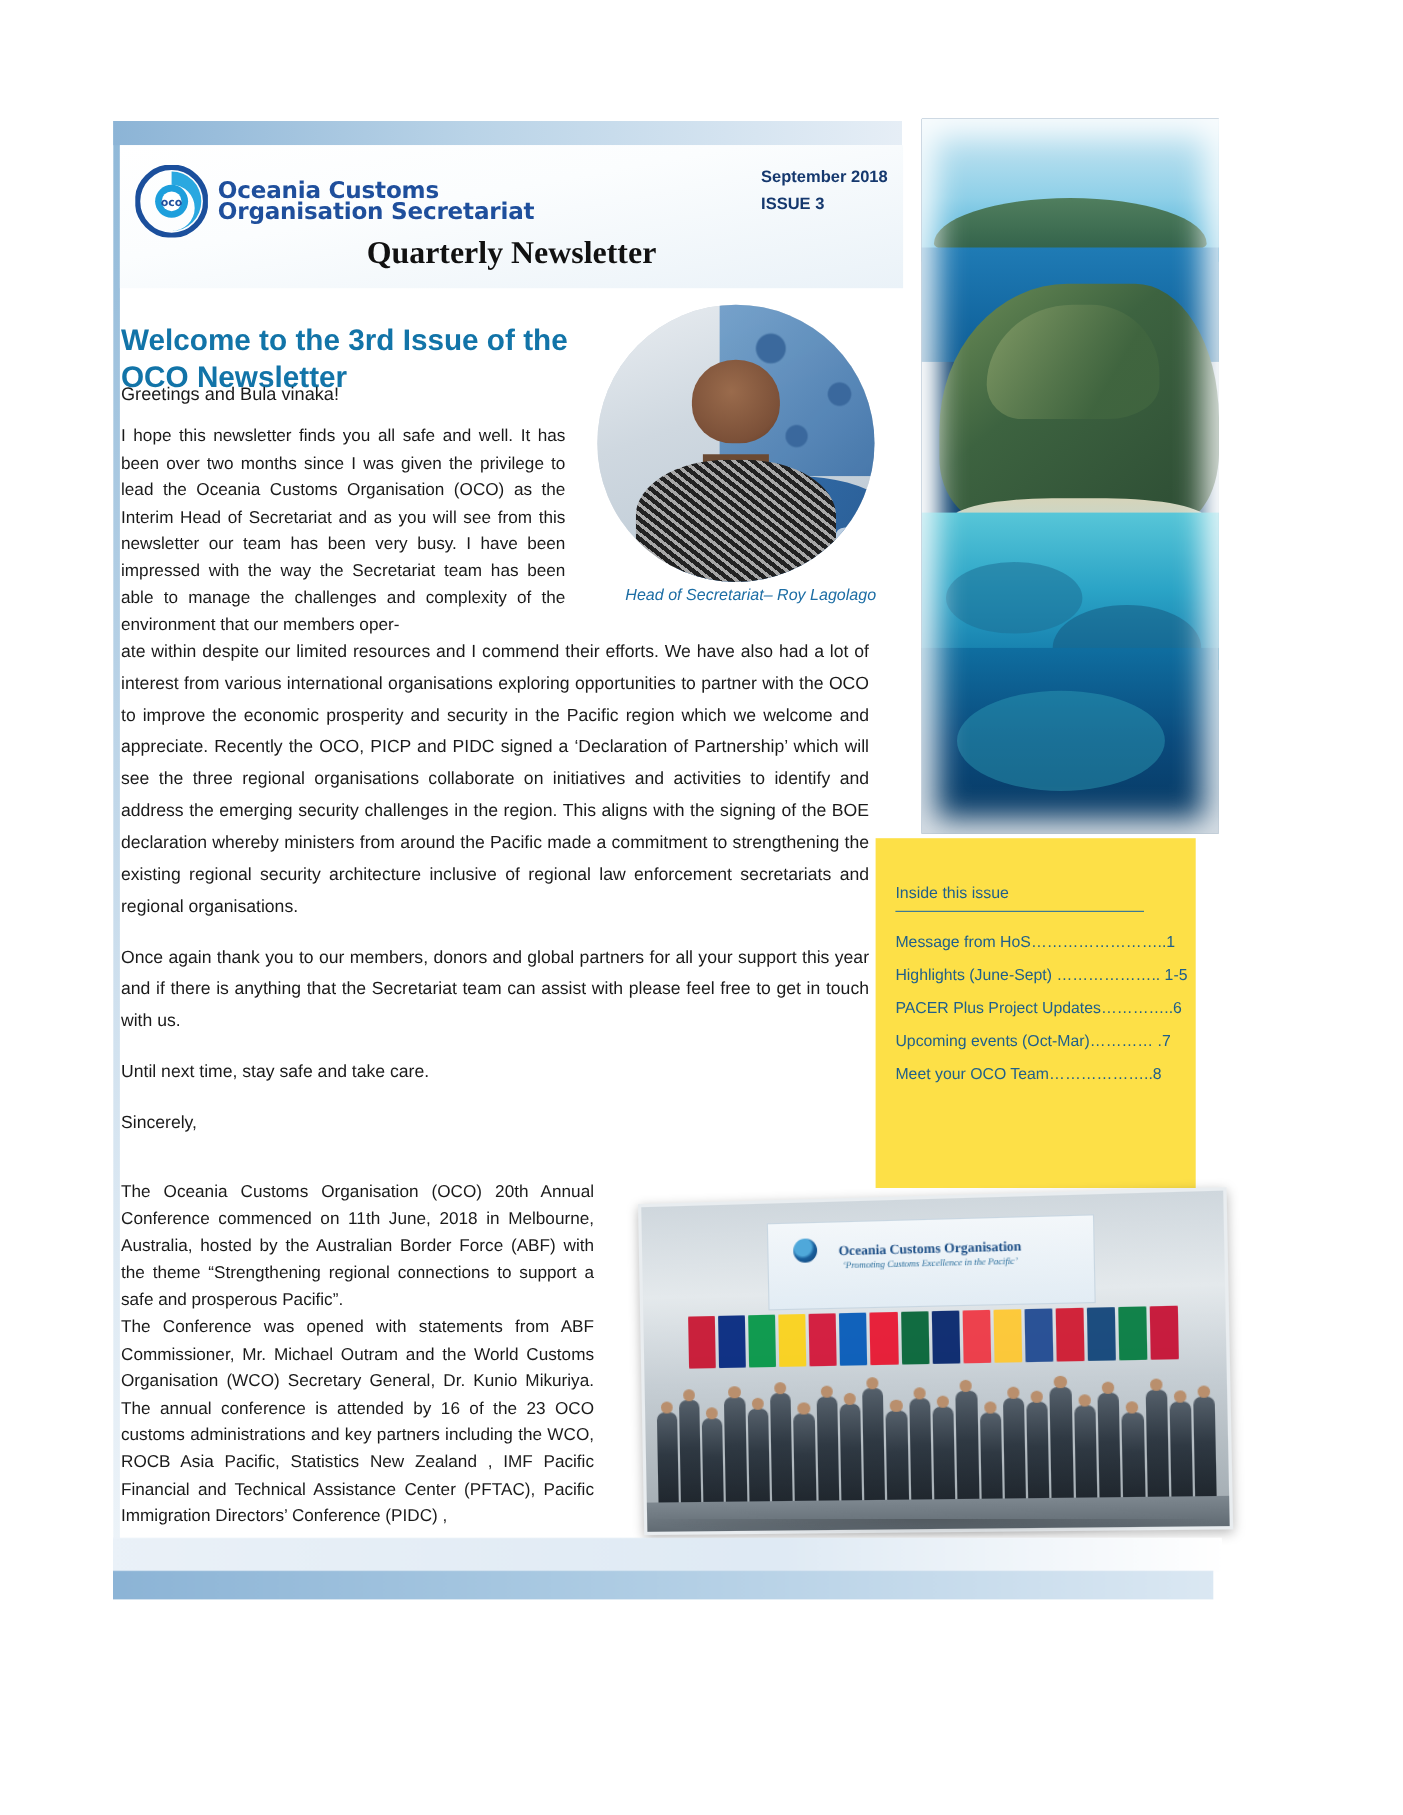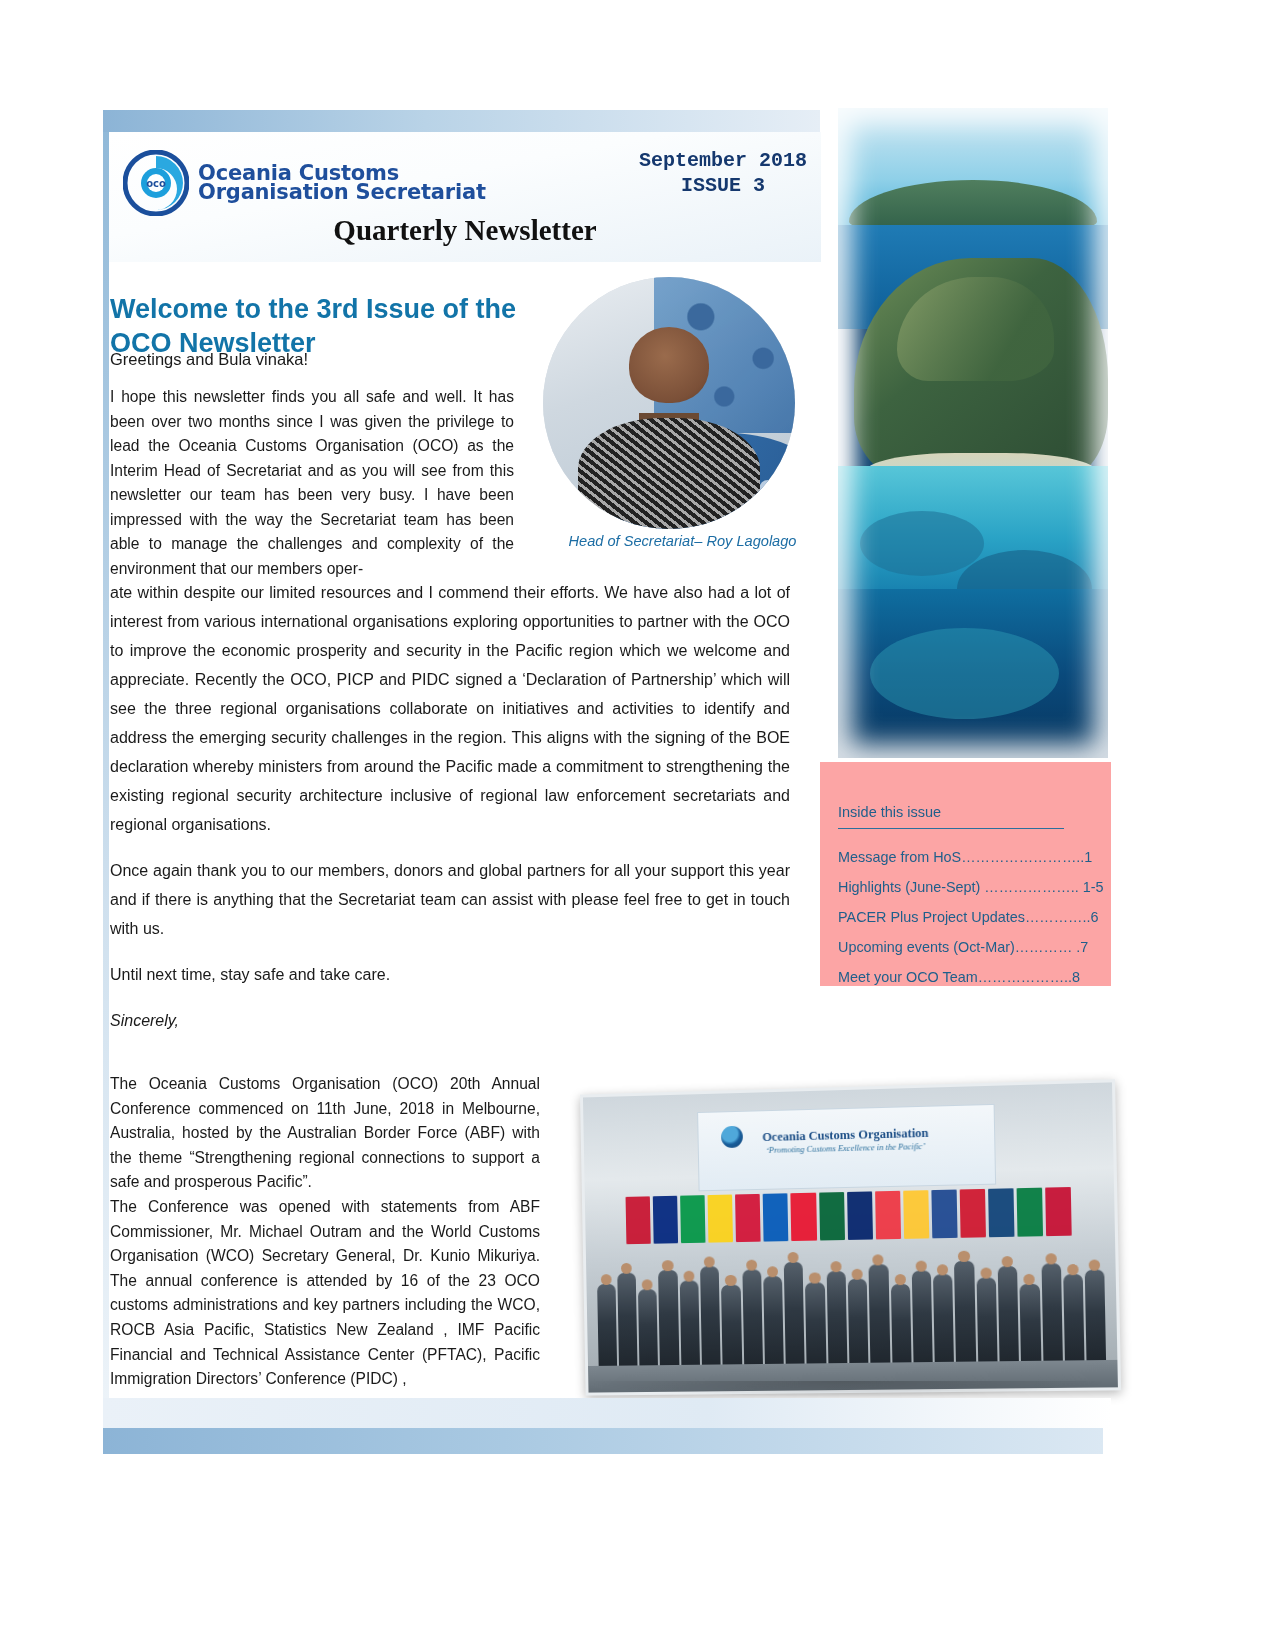--- a/index.html
+++ b/index.html
@@ -82,24 +82,24 @@
     font-weight: bold;
     font-size: 21px;
     line-height: 19px;
     color: #1f4f9c;
     letter-spacing: -0.2px;
   }
   .issue-block {
     position: absolute;
     right: 14px;
     top: 16px;
-    text-align: center;
-    font-family: Liberation Mono, monospace;
+    text-align: left;
+    font-family: Liberation Sans, sans-serif;
     font-weight: bold;
-    font-size: 20px;
+    font-size: 15px;
     line-height: 25px;
     color: #15386e;
   }
   .masthead {
     position: absolute;
     left: 0;
     right: 0;
     top: 82px;
     text-align: center;
     font-family: "Liberation Serif", serif;
@@ -210,21 +210,21 @@
     position: absolute;
     left: 110px;
     top: 578px;
     width: 680px;
     font-size: 16px;
     line-height: 29px;
     text-align: justify;
     color: #1a1a1a;
   }
   .col-wide p { margin: 0 0 17px 0; }
-  .sig { margin: 0 0 17px 0; font-style: italic; }
+  .sig { margin: 0 0 17px 0; }
 
   
   .portrait {
     position: absolute;
     left: 543px;
     top: 277px;
     width: 252px;
     height: 252px;
     border-radius: 50%;
     overflow: hidden;
@@ -279,25 +279,25 @@
     width: 285px;
     text-align: center;
     font-size: 14.6px;
     font-style: italic;
     color: #1c6da4;
   }
 
   
   .issue-box {
     position: absolute;
-    left: 820px;
+    left: 796px;
     top: 762px;
     width: 291px;
-    height: 224px;
-    background: #fca5a5;
+    height: 318px;
+    background: #fde047;
   }
   .issue-box-title {
     position: absolute;
     left: 18px;
     top: 42px;
     font-size: 14.5px;
     color: #1f5f8b;
   }
   .issue-rule {
     position: absolute;

